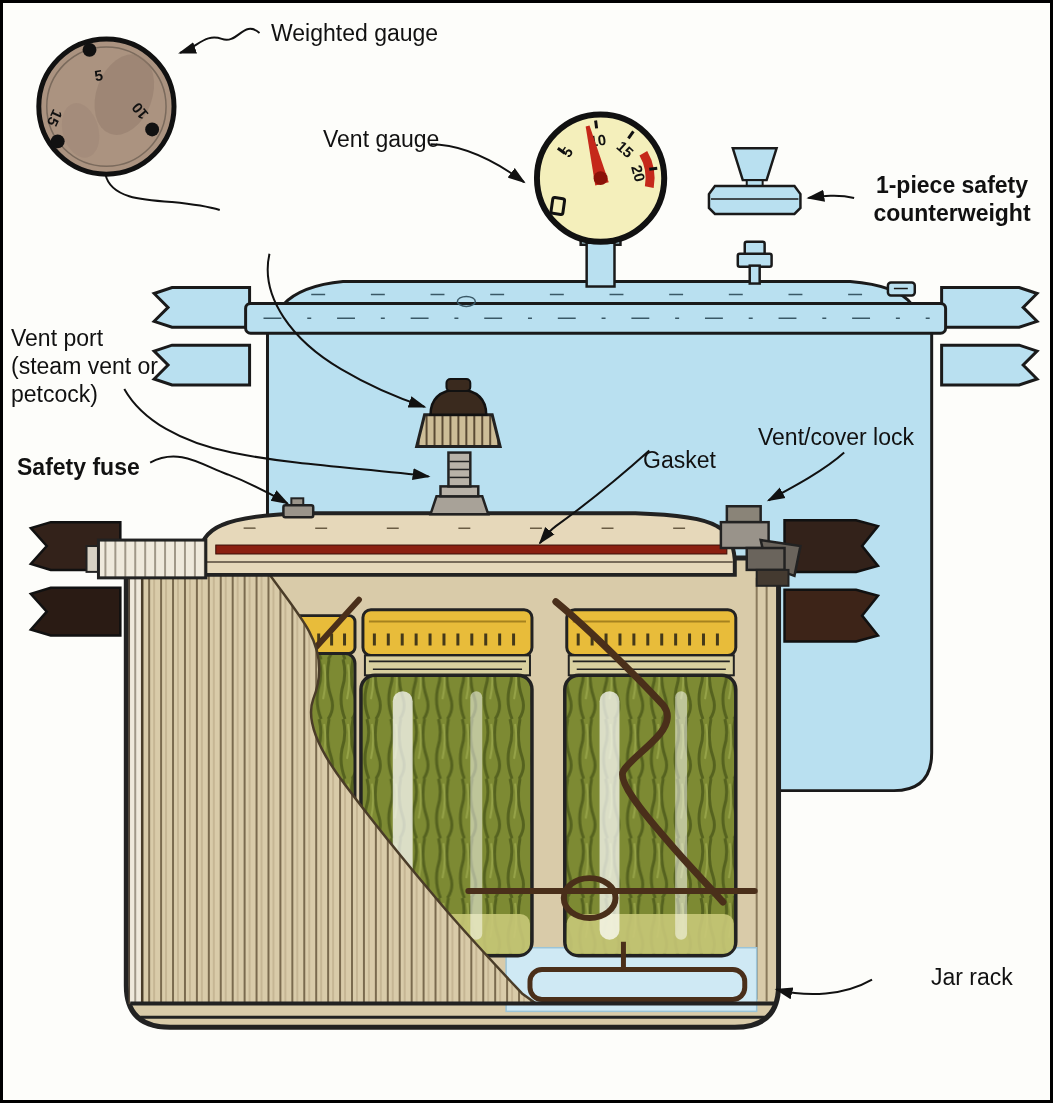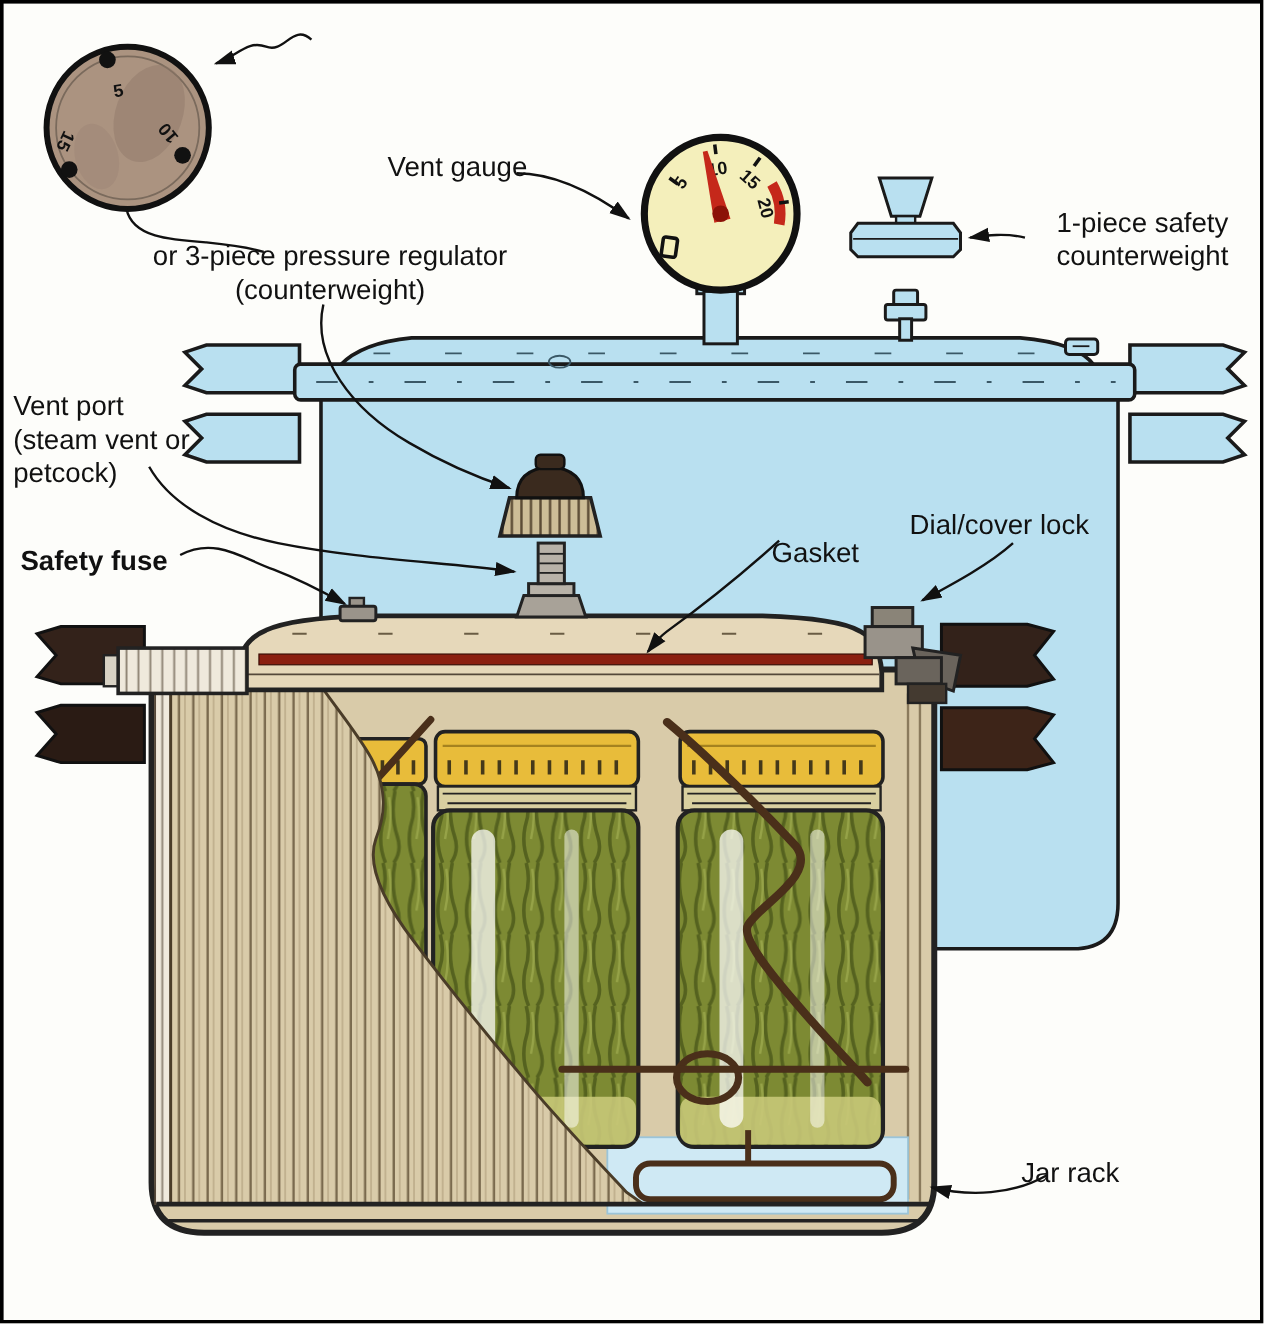--- a/index.html
+++ b/index.html
@@ -236,22 +236,22 @@
       <path d="M430,142 C462,142 494,158 524,180" marker-end="url(#arr)"></path>
       <path d="M856,196 C840,192 824,194 810,196" marker-end="url(#arr)"></path>
       <path d="M122,388 C140,420 180,442 230,452 C300,466 372,468 428,476" marker-end="url(#arr)"></path>
       <path d="M148,462 C178,446 202,466 226,474 C252,484 270,494 286,503" marker-end="url(#arr)"></path>
       <path d="M650,450 C630,468 592,500 556,526 C548,532 544,538 540,543" marker-end="url(#arr)"></path>
       <path d="M846,452 C826,470 796,486 770,500" marker-end="url(#arr)"></path>
       <path d="M874,982 C846,998 810,1000 778,992" marker-end="url(#arr)"></path>
     </g>
   </svg>
 
-  <div class="label wrap center" style="left:122px; top:196px; width:300px;">or 3-piece pressure regulator (counterweight)</div>
+  <div class="label" style="left:268px; top:16px;">Weighted gauge</div>
   <div class="label" style="left:320px; top:122px;">Vent gauge</div>
-  <div class="label wrap center" style="left:854px; top:168px; width:190px;">1-piece safety counterweight</div>
+  <div class="label wrap center" style="left:854px; top:168px; width:190px;font-weight:bold;">1-piece safety counterweight</div>
   <div class="label wrap" style="left:8px; top:321px; width:158px;">Vent port (steam vent or petcock)</div>
   <div class="label" style="left:14px; top:450px;font-weight:bold;">Safety fuse</div>
   <div class="label" style="left:640px; top:443px;">Gasket</div>
-  <div class="label" style="left:755px; top:420px;">Dial/cover lock</div>
-  <div class="label" style="left:848px; top:960px;">Jar rack</div>
+  <div class="label" style="left:755px; top:420px;">Vent/cover lock</div>
+  <div class="label" style="left:928px; top:960px;">Jar rack</div>
 
 </div>
 
 </body></html>

